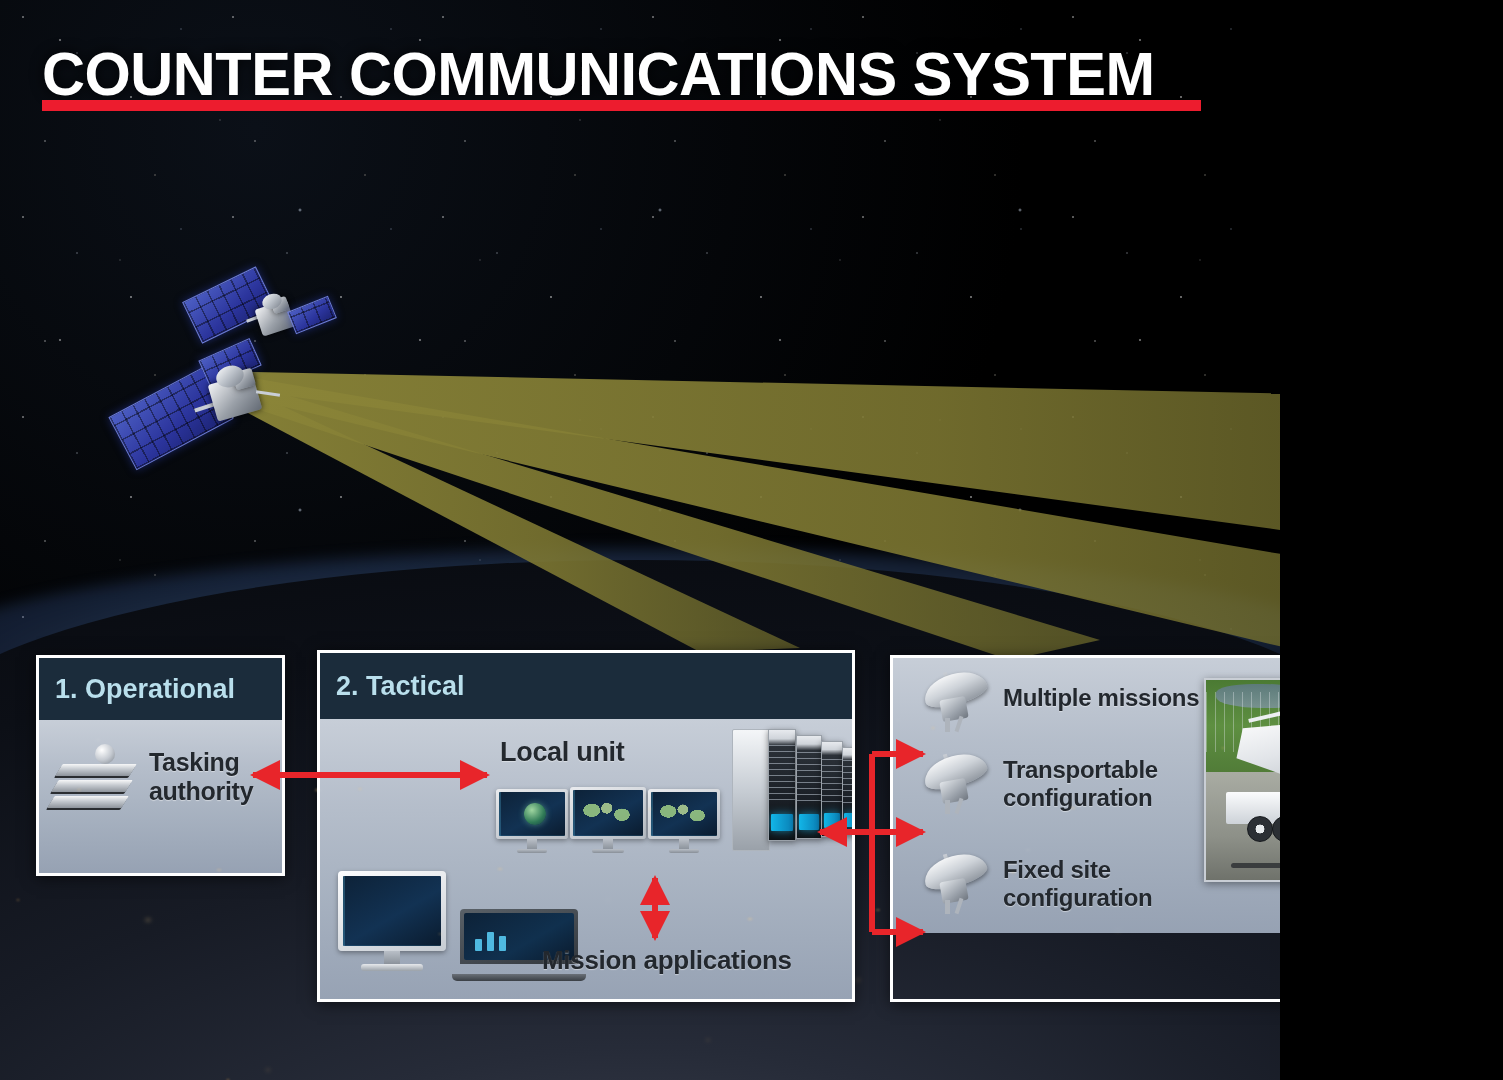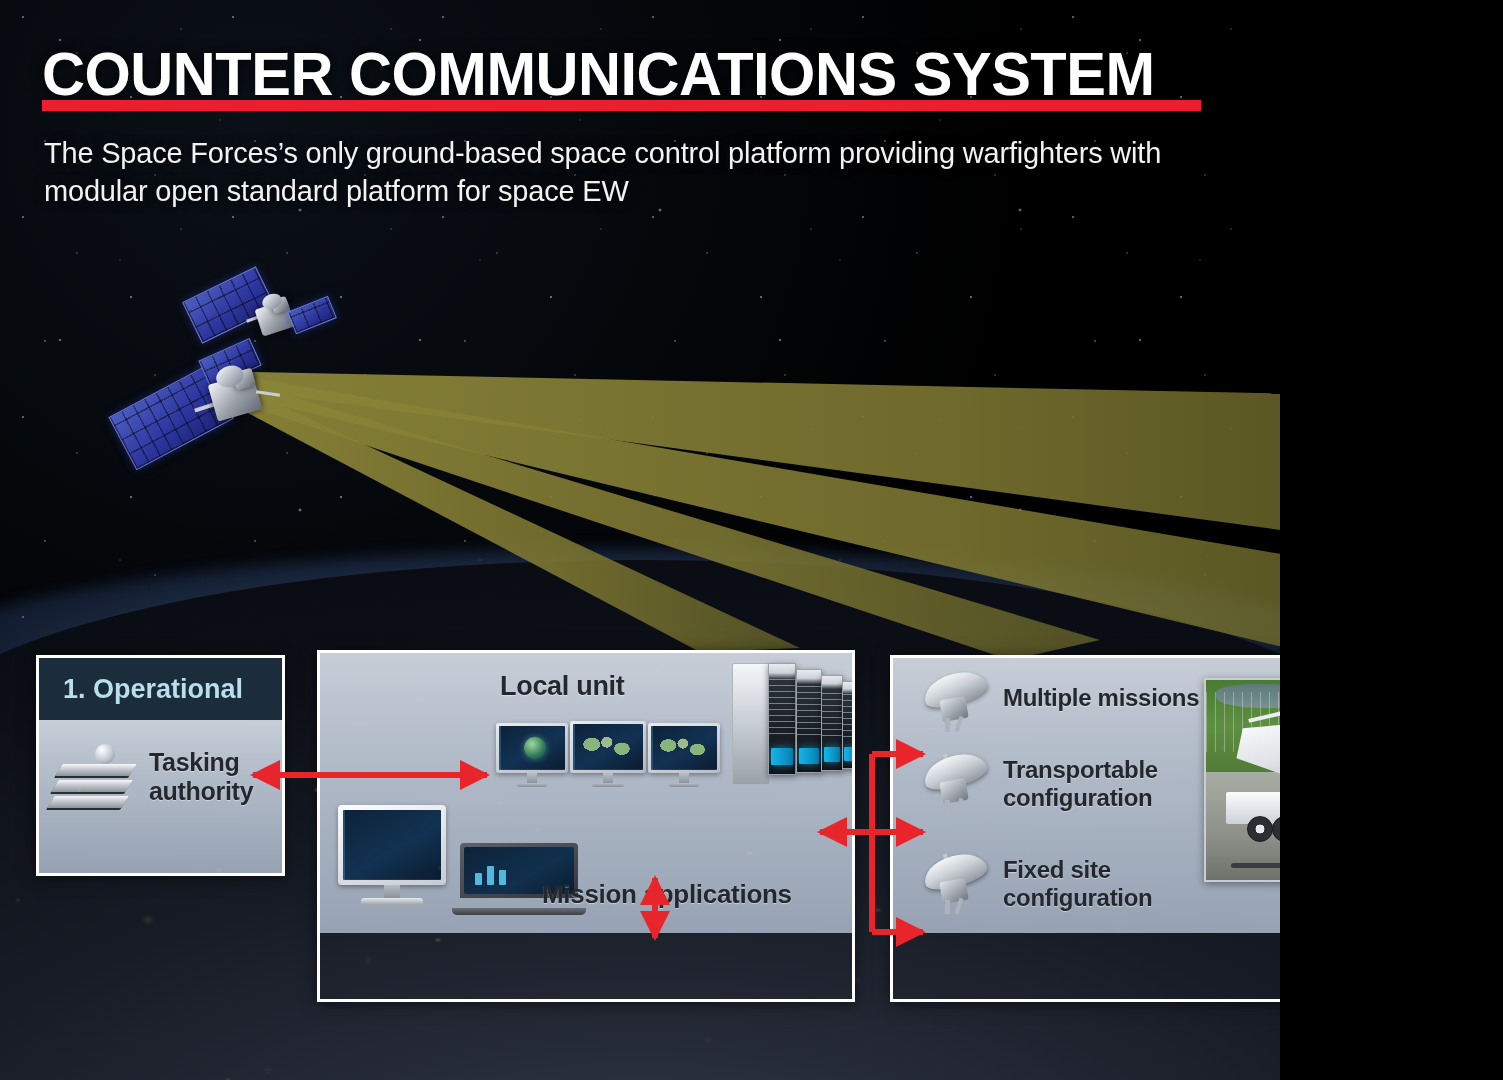--- a/index.html
+++ b/index.html
@@ -163,21 +163,21 @@
     position:absolute;
     border:3px solid #ffffff;
     box-shadow:0 2px 14px rgba(0,0,0,.55);
     overflow:hidden;
   }
   .panel-head{
     background:#1b2c3b;
     color:#b9dfec;
     font-weight:bold;
     display:flex; align-items:center;
-    padding-left:24px;
+    padding-left:16px;
   }
   .panel-body{
     position:relative;
     background:
       linear-gradient(180deg,
         rgba(205,212,222,.97) 0%,
         rgba(190,199,212,.95) 30%,
         rgba(176,187,202,.94) 62%,
         rgba(160,172,190,.93) 100%);
   }
@@ -453,21 +453,20 @@
     <div class="boom bm1"></div>
     <div class="panel p2"></div>
     <div class="bus b1"></div>
     <div class="bus b2"></div>
     <div class="dish d1"></div>
     <div class="boom bm2"></div>
   </div>
 
   <div class="title">COUNTER COMMUNICATIONS SYSTEM</div>
   <div class="title-rule"></div>
-  <div class="subtitle">The Space Forces’s only ground-based space control platform providing warfighters with modular open standard platform for space EW</div>
 
   <div class="panel-card" id="panel1">
     <div class="panel-head">1. Operational</div>
     <div class="panel-body">
 
       <div class="stack-icon">
         <div class="knob"></div>
         <div class="plate s1"></div>
         <div class="plate s2"></div>
         <div class="plate s3"></div>
@@ -475,20 +474,21 @@
 
       <div class="lbl" style="left:110px; top:28px; font-size:25px;">
         <div>Tasking</div>
         <div>authority</div>
       </div>
 
     </div>
   </div>
 
   <div class="panel-card" id="panel2">
+    <div class="panel-head">2. Tactical</div>
     <div class="panel-body">
 
       <div class="lbl" style="left:180px; top:18px; font-size:27px;">Local unit</div>
 
       <div>
         <div class="mon" style="left:176px; top:70px; width:72px; height:50px;">
           <div class="scr">
             <div class="globe" style="left:38%; top:24%; width:22px; height:22px;"></div>
           </div>
           <div class="stand" style="bottom:-11px; width:10px; height:11px;"></div>

